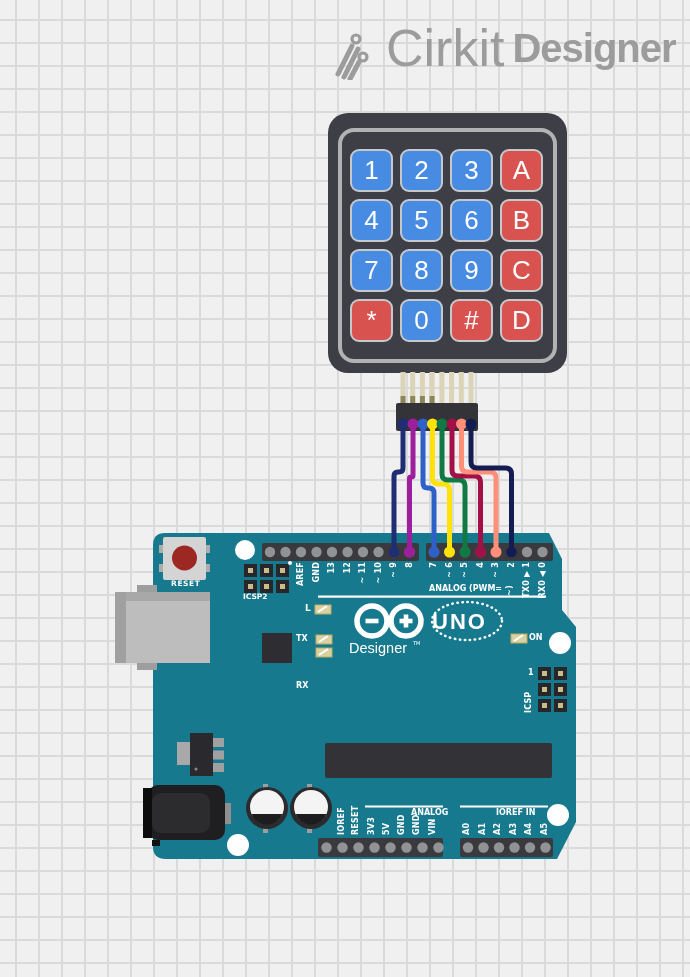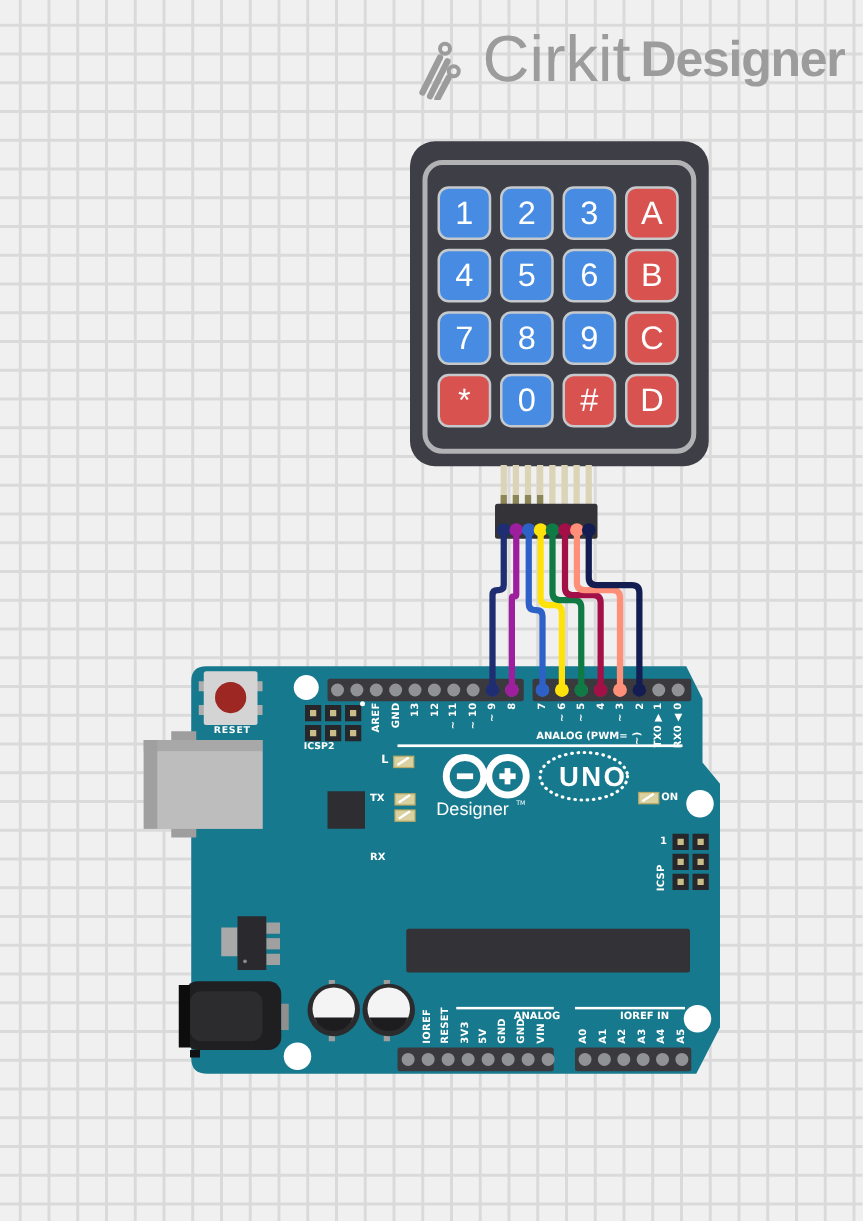--- a/index.html
+++ b/index.html
@@ -24,21 +24,21 @@
        font-size:26px;color:#fff;font-family:"Liberation Sans",sans-serif;}
   .key.blue{background:#478ce2;}
   .key.red{background:#d8534f;}
   
   .hlabel{position:absolute;font:600 8px "DejaVu Sans",sans-serif;color:#fff;white-space:nowrap;}
   .vlabel{position:absolute;transform-origin:0 0;transform:rotate(-90deg);
           font:600 8px "DejaVu Sans",sans-serif;color:#fff;white-space:nowrap;letter-spacing:.2px;}
   .vlabel.down{transform:rotate(-90deg) translateX(-100%);}
   .brandtxt{position:absolute;color:#fff;font:500 14.5px "Liberation Sans",sans-serif;}
   .tmtxt{position:absolute;color:#fff;font:400 5px "DejaVu Sans",sans-serif;}
-  .unotxt{position:absolute;left:432px;top:609px;width:70px;text-align:right;color:#fff;
+  .unotxt{position:absolute;left:432px;top:609px;width:70px;text-align:left;color:#fff;
           font:700 22px "Liberation Sans",sans-serif;letter-spacing:2px;}
 </style>
 </head>
 <body>
 
 <svg class="layer" width="690" height="977" viewBox="0 0 690 977">
 
   <path d="M165 533 L549 533 L562 559 L562 610 L576 627 L576 822 L557 859 L166 859 Q153 859 153 847 L153 545 Q153 533 165 533 Z" fill="#17798e"></path>
 
   <g>

